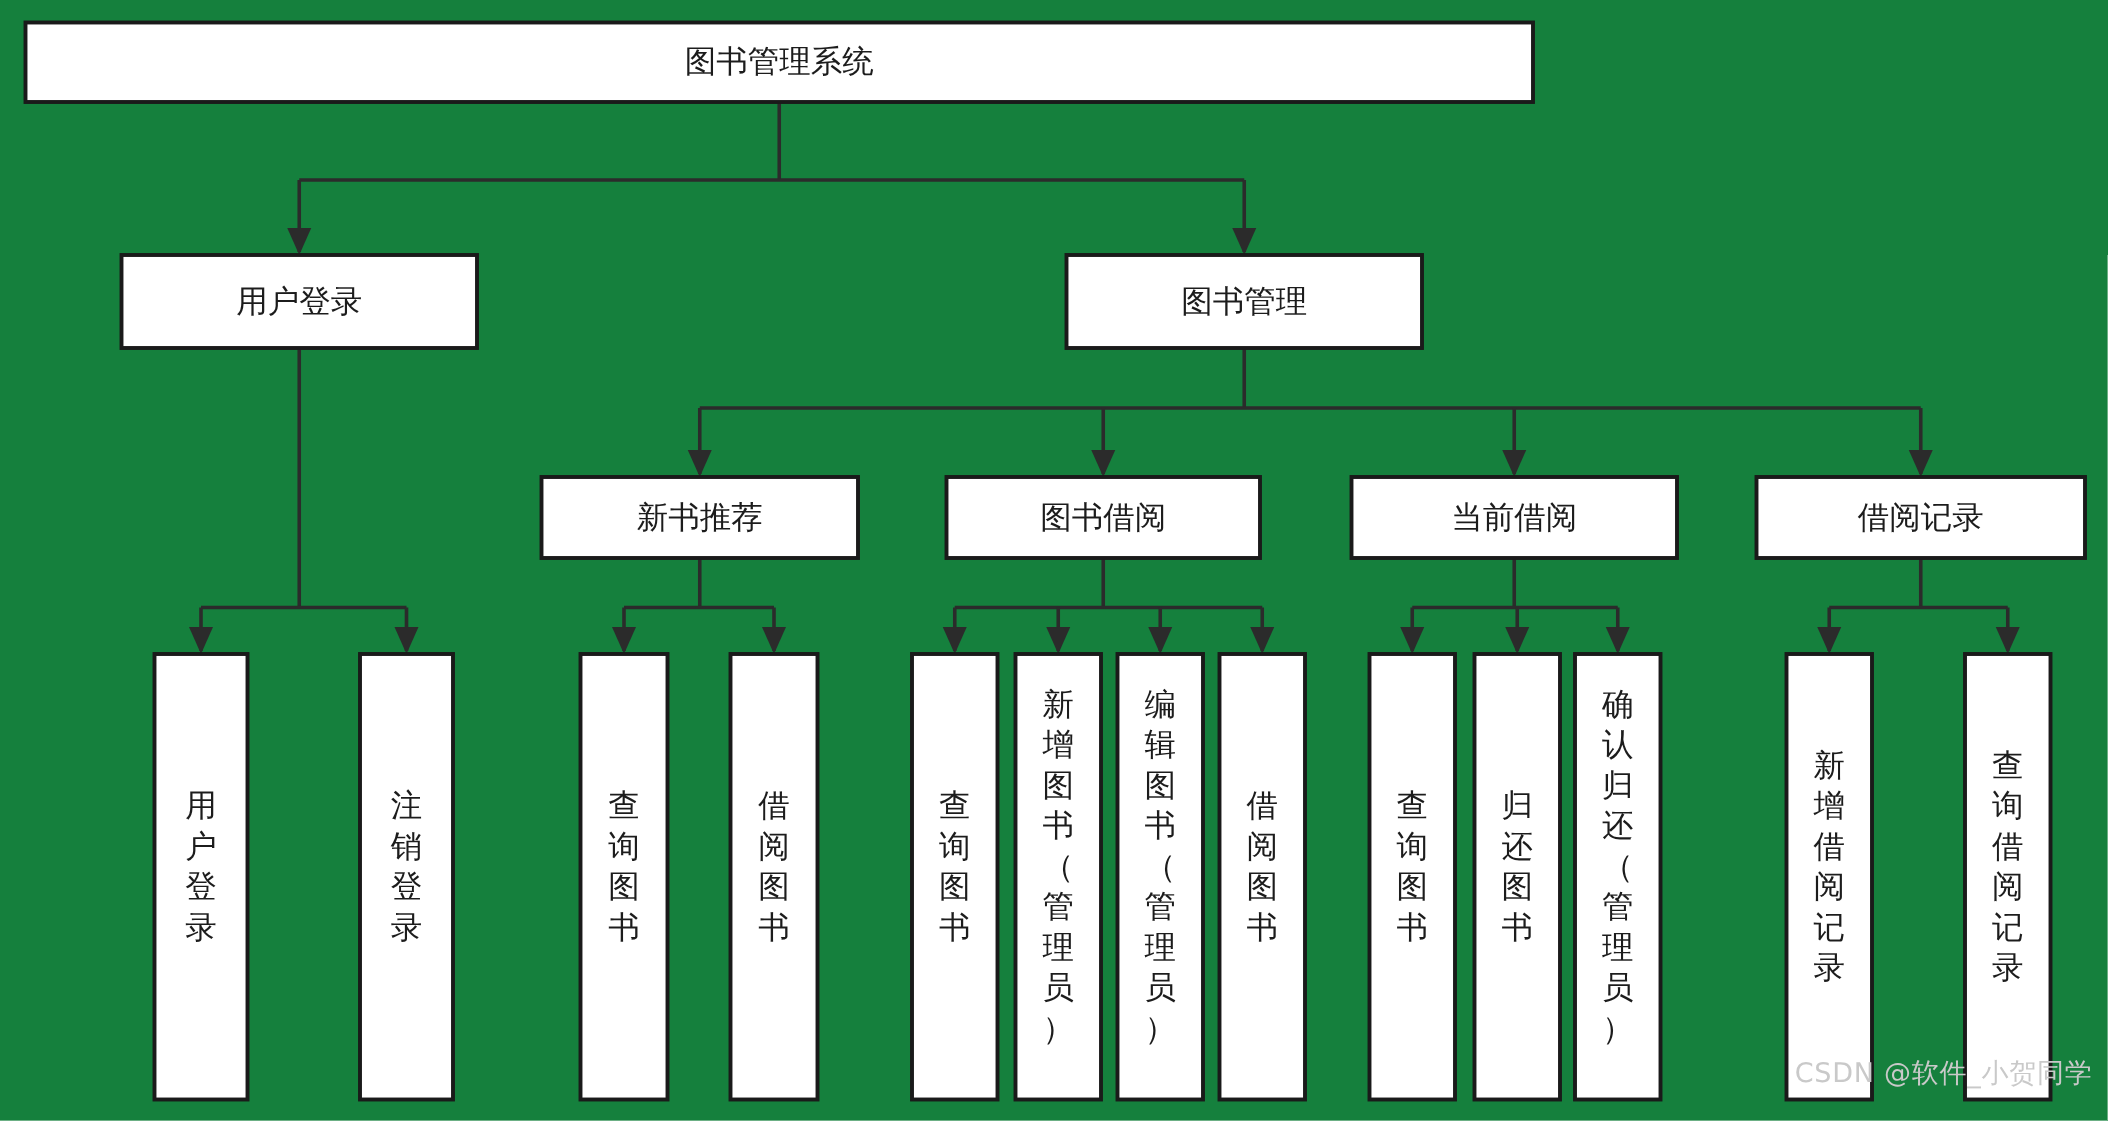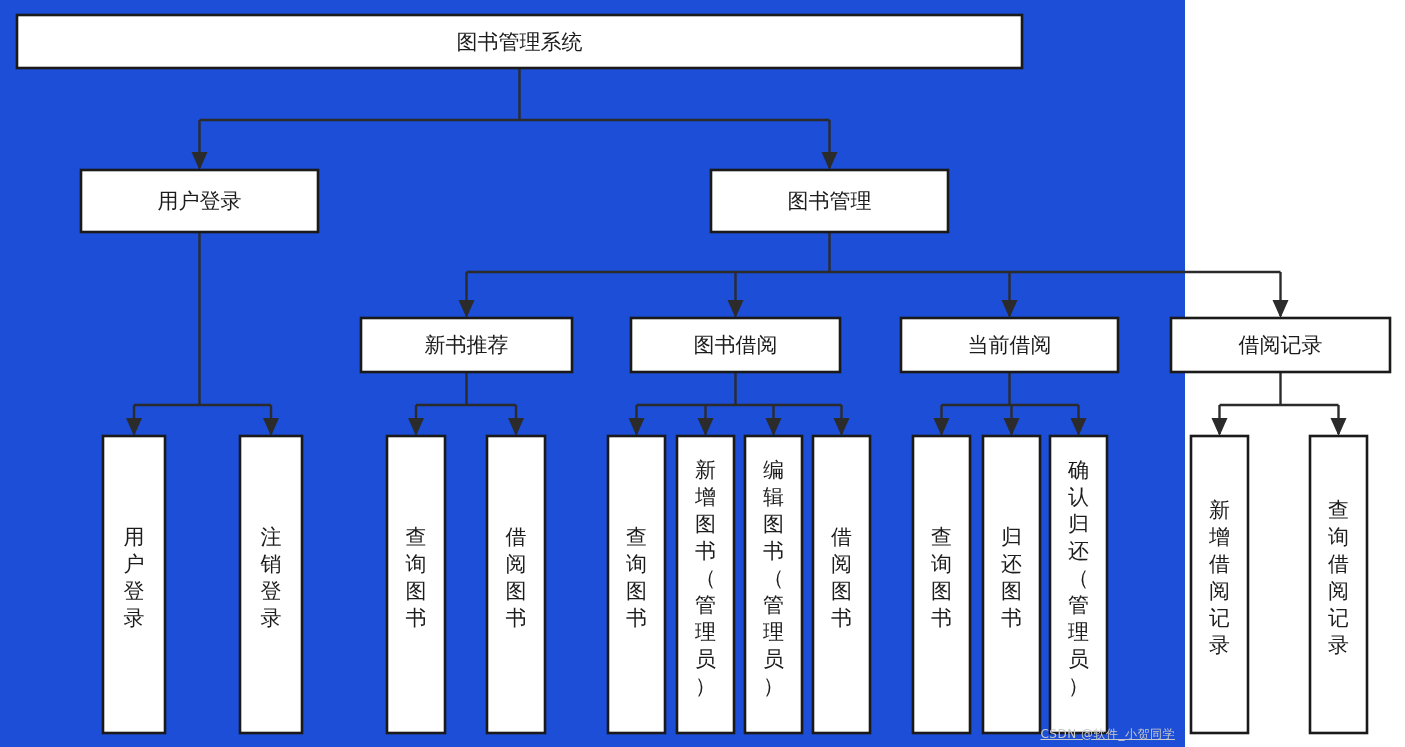--- a/index.html
+++ b/index.html
@@ -9,23 +9,23 @@
     background: #ffffff;
   }
   body {
     width: 1405px;
     height: 747px;
     overflow: hidden;
     font-family: "DejaVu Sans", "Liberation Sans", sans-serif;
   }
   #diagram-root {
     position: relative;
-    width: 1185px;
+    width: 1405px;
     height: 747px;
-    background: #1d4ed8;
+    background: #15803d;
   }
   svg.diagram-canvas {
     position: absolute;
     left: 0;
     top: 0;
     width: 1405px;
     height: 747px;
     display: block;
   }
   .node-rect {
@@ -52,28 +52,27 @@
     fill: none;
     stroke-linecap: butt;
   }
   .arrow-head {
     fill: #2b2b2b;
     stroke: none;
   }
   .watermark-text {
     position: absolute;
     right: 10px;
-    bottom: 4px;
-    font-family: "DejaVu Sans", "Liberation Sans", sans-serif;
-    font-size: 12px;
+    bottom: 20px;
+    font-family: "DejaVu Sans", "Liberation Sans", sans-serif;
+    font-size: 18px;
     color: #c9c9c9;
     white-space: nowrap;
     letter-spacing: 0.5px;
     pointer-events: none;
-    text-decoration: underline;
   }
 </style>
 </head>
 <body>
 
 <div id="diagram-root">
 
   <svg class="diagram-canvas" viewBox="0 0 1405 747">
     <g id="connectors-layer">
         <path d="M519.5,68 L519.5,120" class="connector"></path>

